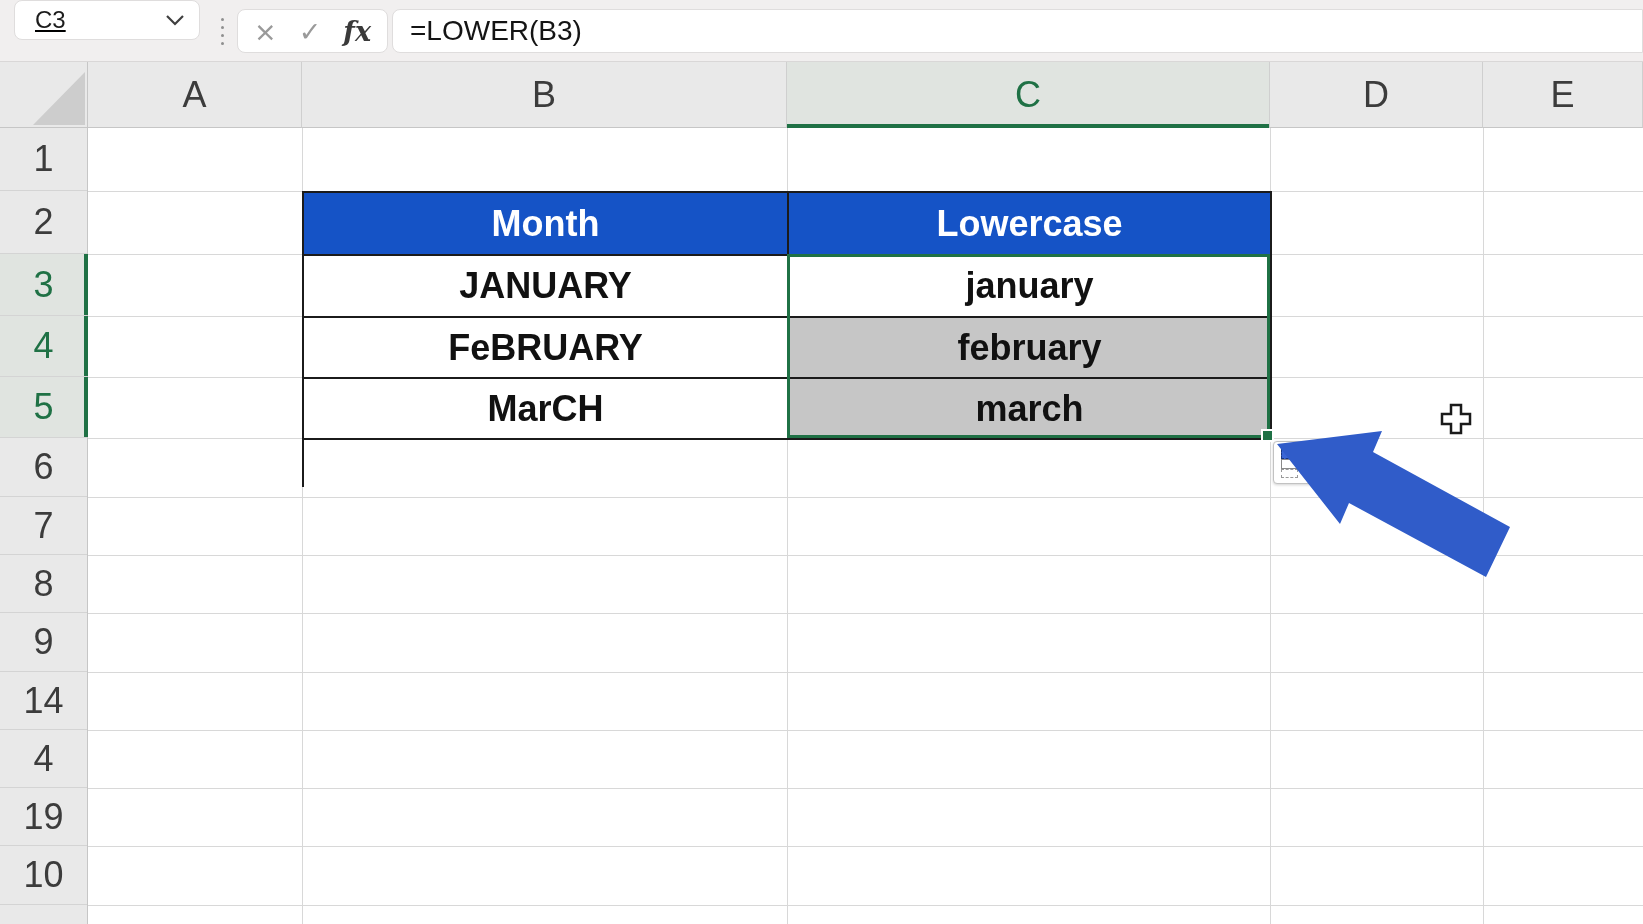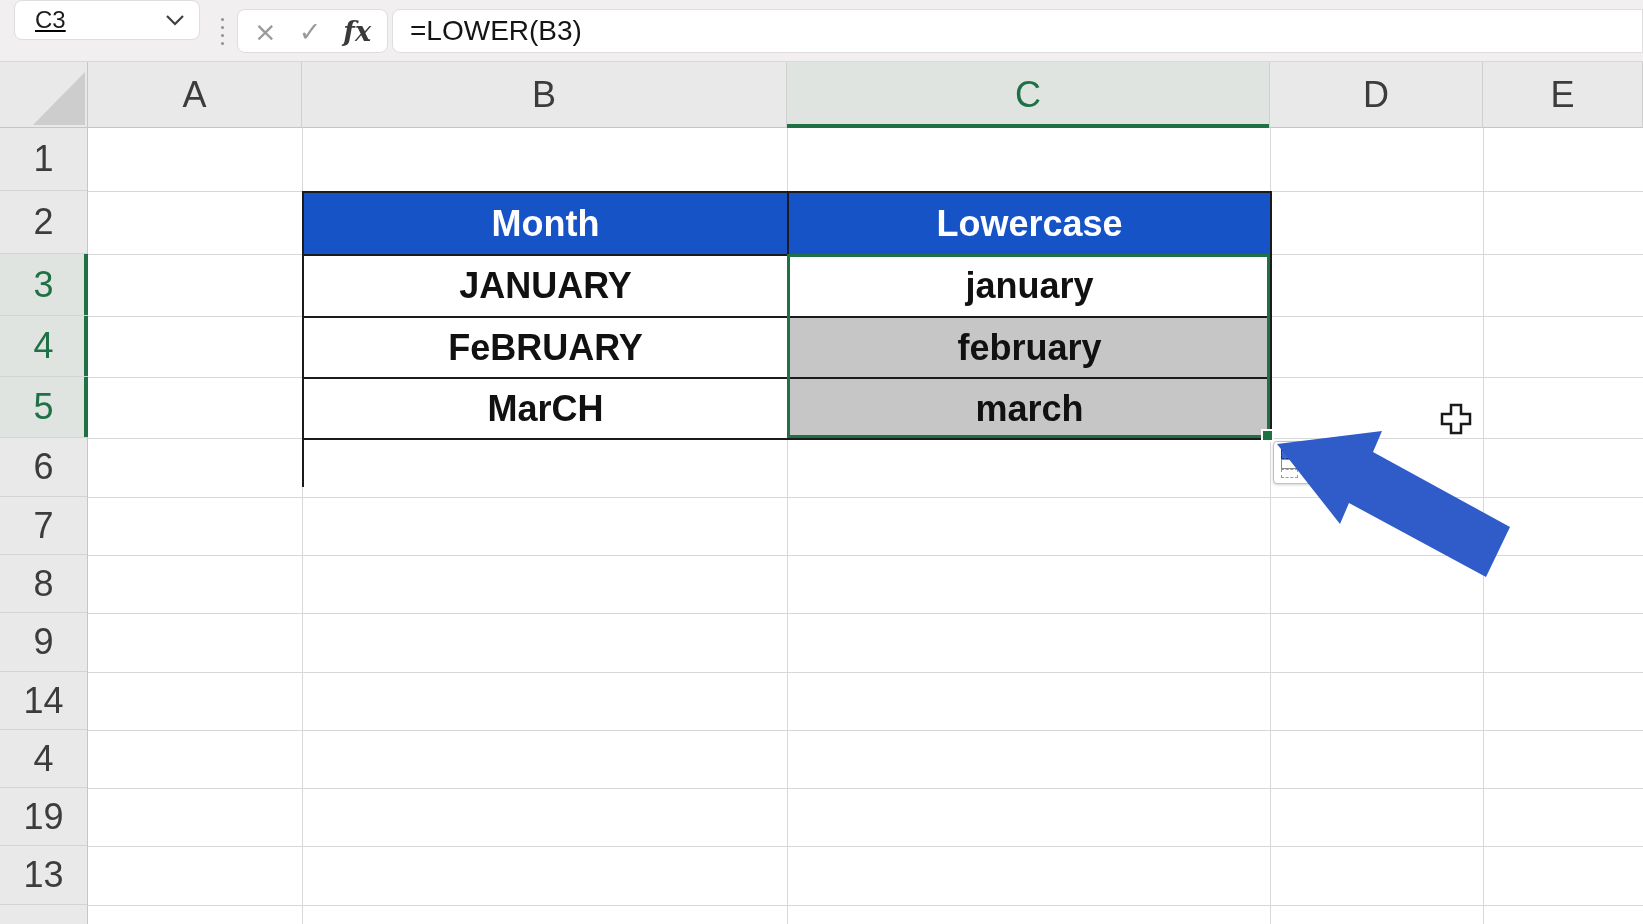--- a/index.html
+++ b/index.html
@@ -163,21 +163,21 @@
     <div class="rh" style="height:58px">
         <span>14</span>
       </div>
     <div class="rh" style="height:58px">
         <span>4</span>
       </div>
     <div class="rh" style="height:58px">
         <span>19</span>
       </div>
     <div class="rh" style="height:59px">
-        <span>13</span>
+        <span>10</span>
       </div>
     <div class="rh" style="height:19px;border-bottom:none"></div>
   </div>
 
   <div class="cellarea">
       <div class="gh" style="top: 777px;"></div>
       <div class="gh" style="top: 718px;"></div>
       <div class="gh" style="top: 660px;"></div>
       <div class="gh" style="top: 602px;"></div>
       <div class="gh" style="top: 544px;"></div>

